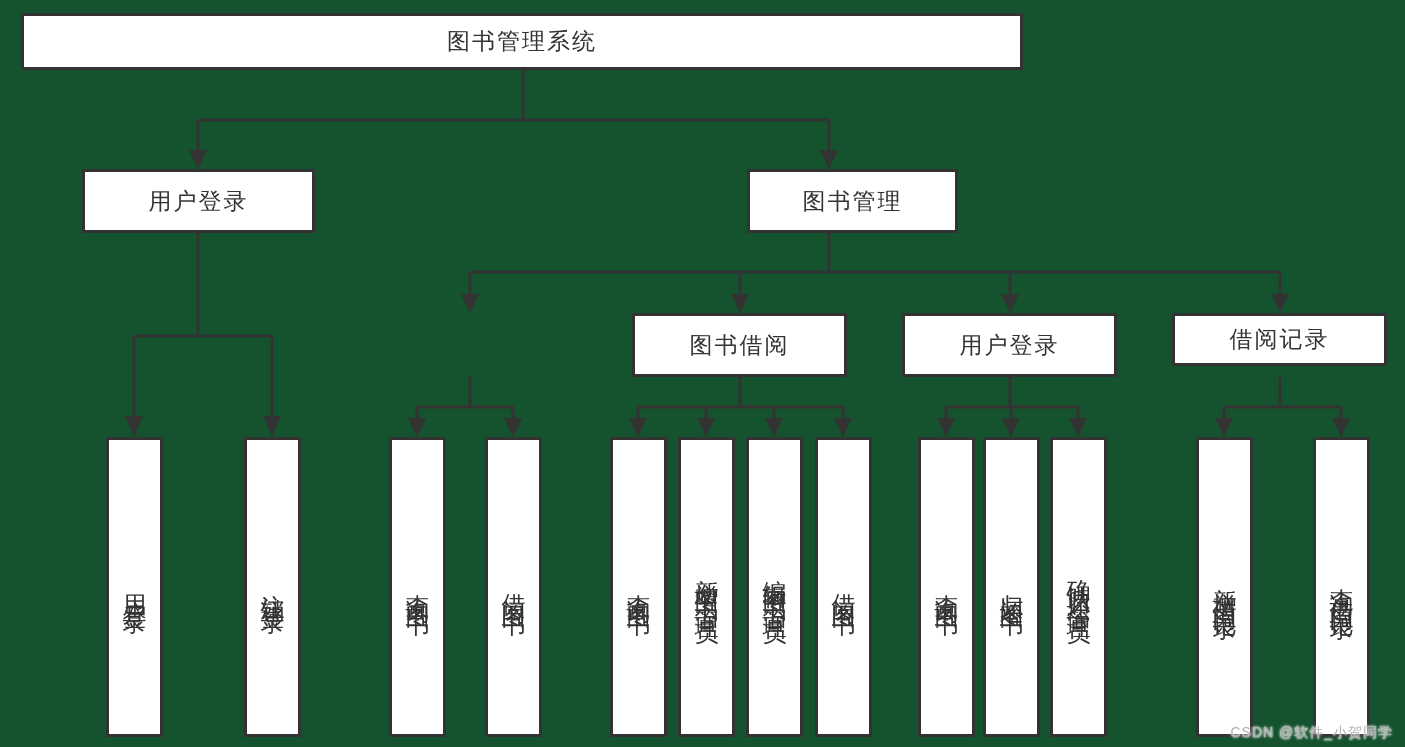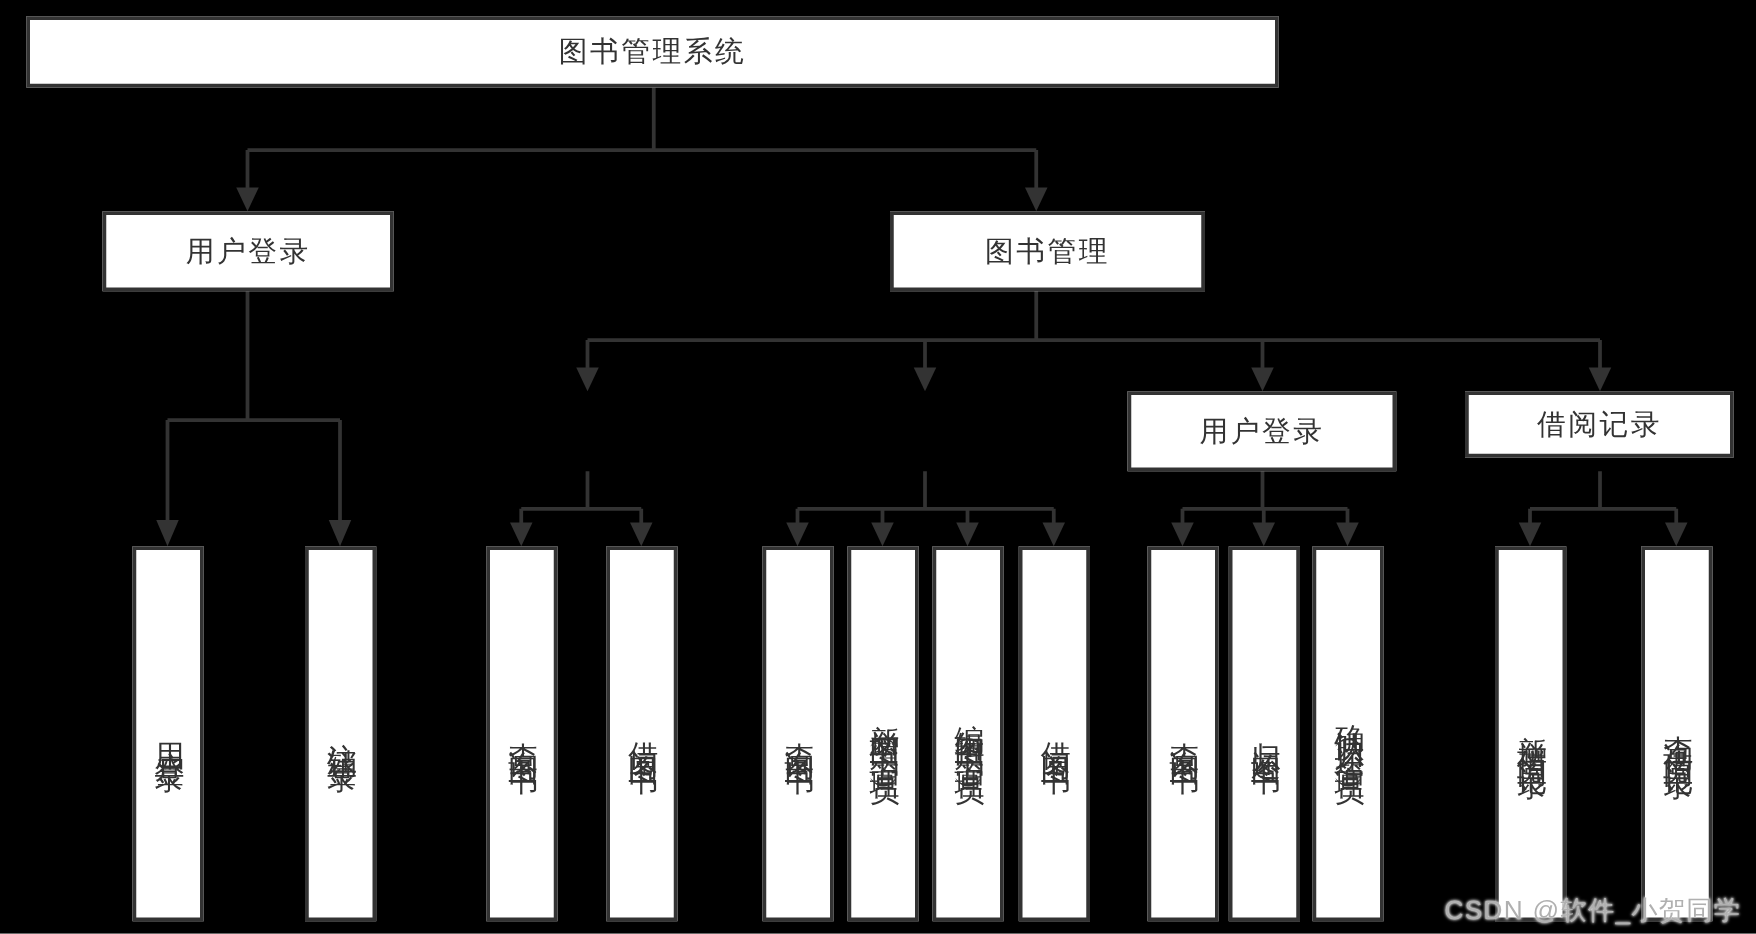--- a/index.html
+++ b/index.html
@@ -1,20 +1,20 @@
 <!DOCTYPE html>
 <html><head>
 <meta charset="utf-8">
 <style>
   html, body { margin: 0; padding: 0; background: #ffffff; }
   .stage {
     position: relative;
     width: 1405px;
     height: 747px;
-    background: #000000;
+    background: #14532d;
     font-family: "Liberation Sans", sans-serif;
     color: #333333;
     overflow: hidden;
   }
   .connectors {
     position: absolute;
     left: 0; top: 0;
     width: 1405px; height: 747px;
     z-index: 0;
   }
@@ -41,21 +41,21 @@
     text-orientation: mixed;
     font-size: 24px;
     line-height: 1;
     letter-spacing: 6px;
     color: #333333;
   }
   .watermark {
     position: absolute;
     right: 12px;
     bottom: 5px;
-    font-size: 21px;
+    font-size: 14px;
     letter-spacing: 1px;
     color: #b0b0b0;
     text-shadow: 0 0 3px #ffffff, 0 0 2px #ffffff;
     z-index: 3;
     white-space: nowrap;
   }
 </style>
 </head>
 <body>
 
@@ -111,24 +111,27 @@
     </g>
   </svg>
 
   <div class="box" style="left:21px; top:13px; width:1002px; height:57px">
     <span class="hlabel">图书管理系统</span>
   </div>
 
   <div class="box" style="left:82px; top:169px; width:233px; height:64px">
     <span class="hlabel">用户登录</span>
   </div>
-  <div class="box" style="left:712px; top:169px; width:252px; height:64px">
+  <div class="box" style="left:747px; top:169px; width:211px; height:64px">
     <span class="hlabel">图书管理</span>
   </div>
 
+  <div class="box" style="left:632px; top:313px; width:215px; height:64px">
+    <span class="hlabel">图书借阅</span>
+  </div>
   <div class="box" style="left:902px; top:313px; width:215px; height:64px">
     <span class="hlabel">用户登录</span>
   </div>
   <div class="box" style="left:1172px; top:313px; width:215px; height:53px">
     <span class="hlabel">借阅记录</span>
   </div>
 
   <div class="box vbox" style="left:106px; top:437px; width:57px; height:300px">
     <span>用户登录</span>
   </div>

